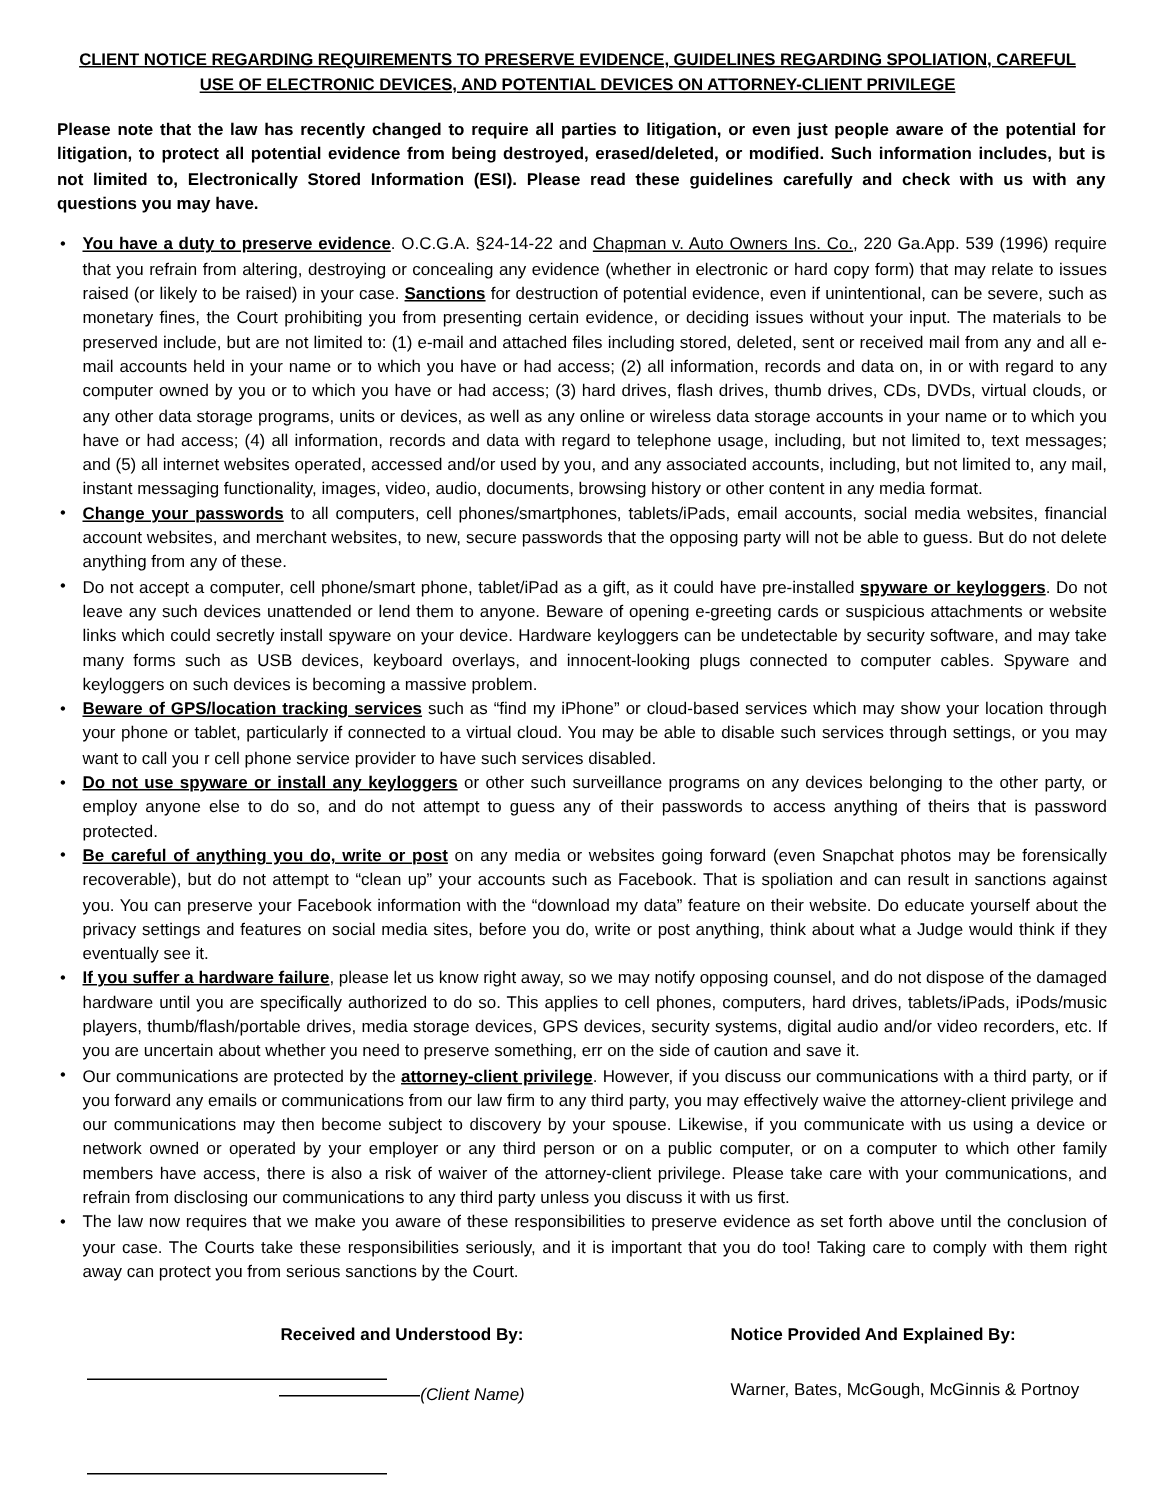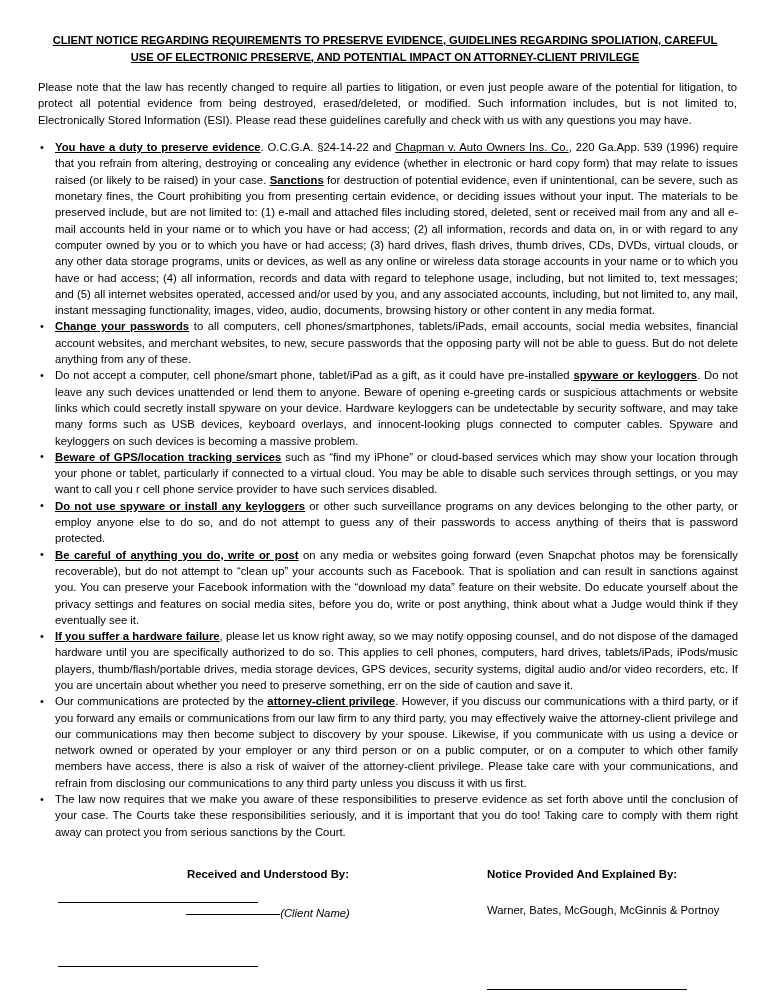--- a/index.html
+++ b/index.html
@@ -37,20 +37,21 @@
   }
 
   
   .intro {
     margin-top: 14px;
     font-size: 11.3px;
     line-height: 16.3px;
     text-align: justify;
     text-justify: inter-word;
     margin-right: 1px;
+    font-weight: bold;
   }
 
   
   ul.bullets {
     list-style: none;
     margin: 11px 0 0 0;
     padding: 0;
   }
   ul.bullets > li {
     position: relative;
@@ -117,21 +118,21 @@
   .spacer-40 { height: 44px; }
   .firm-name { font-size: 11.3px; }
 </style>
 </head>
 <body>
 
 <div class="page">
 
   <div class="doc-title">
     <span>CLIENT NOTICE REGARDING REQUIREMENTS TO PRESERVE EVIDENCE, GUIDELINES REGARDING SPOLIATION, CAREFUL</span><br>
-    <span>USE OF ELECTRONIC PRESERVE, AND POTENTIAL IMPACT ON ATTORNEY-CLIENT PRIVILEGE</span>
+    <span>USE OF ELECTRONIC DEVICES, AND POTENTIAL DEVICES ON ATTORNEY-CLIENT PRIVILEGE</span>
   </div>
 
   <p class="intro">Please note that the law has recently changed to require all parties to litigation, or even just people aware of the potential for litigation, to protect all potential evidence from being destroyed, erased/deleted, or modified.  Such information includes, but is not limited to, Electronically Stored Information (ESI).  Please read these guidelines carefully and check with us with any questions you may have.</p>
 
   <ul class="bullets">
 
     <li>
       <span class="bu">You have a duty to preserve evidence</span><span>.  O.C.G.A. §24-14-22 and </span><span class="u">Chapman v. Auto Owners Ins. Co.</span><span>, 220 Ga.App. 539 (1996) require that you refrain from altering, destroying or concealing any evidence (whether in electronic or hard copy form) that may relate to issues raised (or likely to be raised) in your case.  </span><span class="bu">Sanctions</span><span> for destruction of potential evidence, even if unintentional, can be severe, such as monetary fines, the Court prohibiting you from presenting certain evidence, or deciding issues without your input.  The materials to be preserved include, but are not limited to: (1) e-mail and attached files including stored, deleted, sent or received mail from any and all e-mail accounts held in your name or to which you have or had access; (2) all information, records and data on, in or with regard to any computer owned by you or to which you have or had access; (3) hard drives, flash drives, thumb drives, CDs, DVDs, virtual clouds, or any other data storage programs, units or devices, as well as any online or wireless data storage accounts in your name or to which you have or had access; (4) all information, records and data with regard to telephone usage, including, but not limited to, text messages; and (5) all internet websites operated, accessed and/or used by you, and any associated accounts, including, but not limited to, any mail, instant messaging functionality, images, video, audio, documents, browsing history or other content in any media format.</span>
     </li>
 

